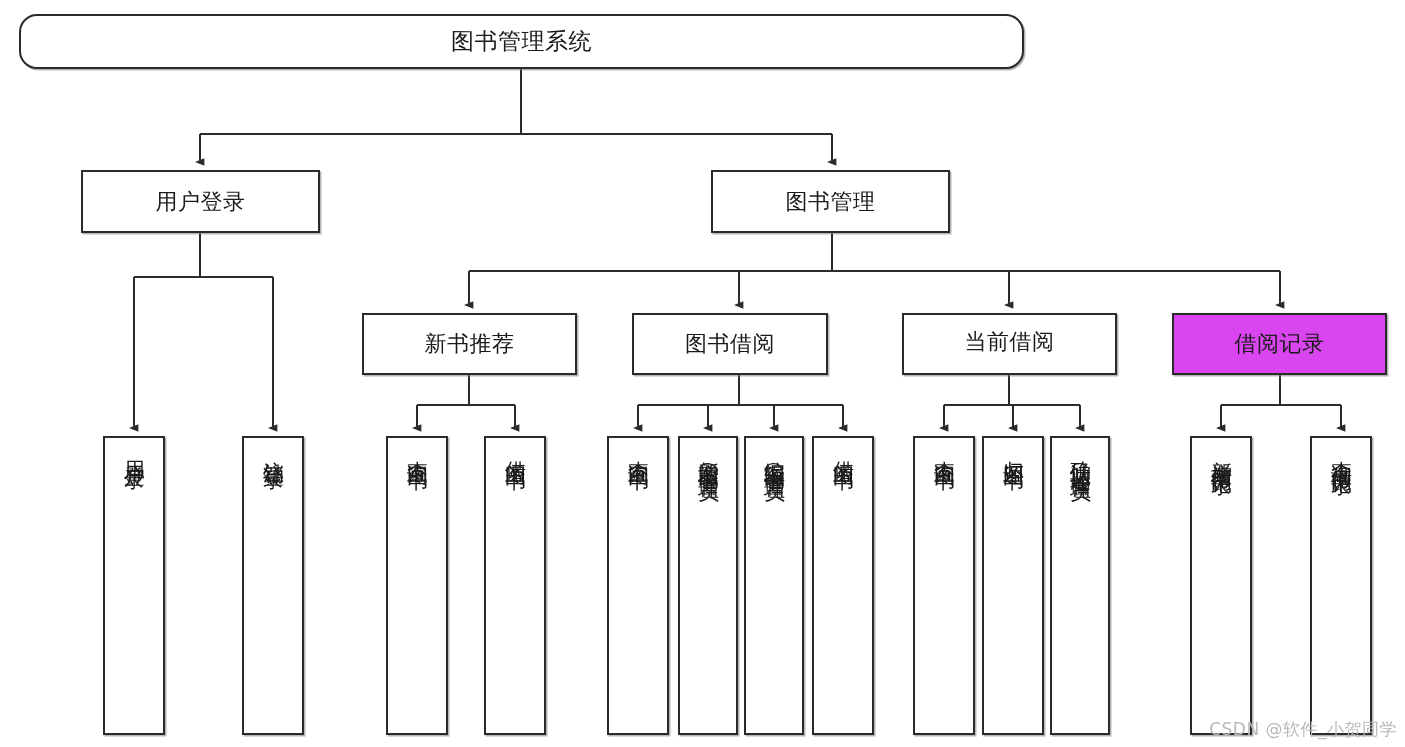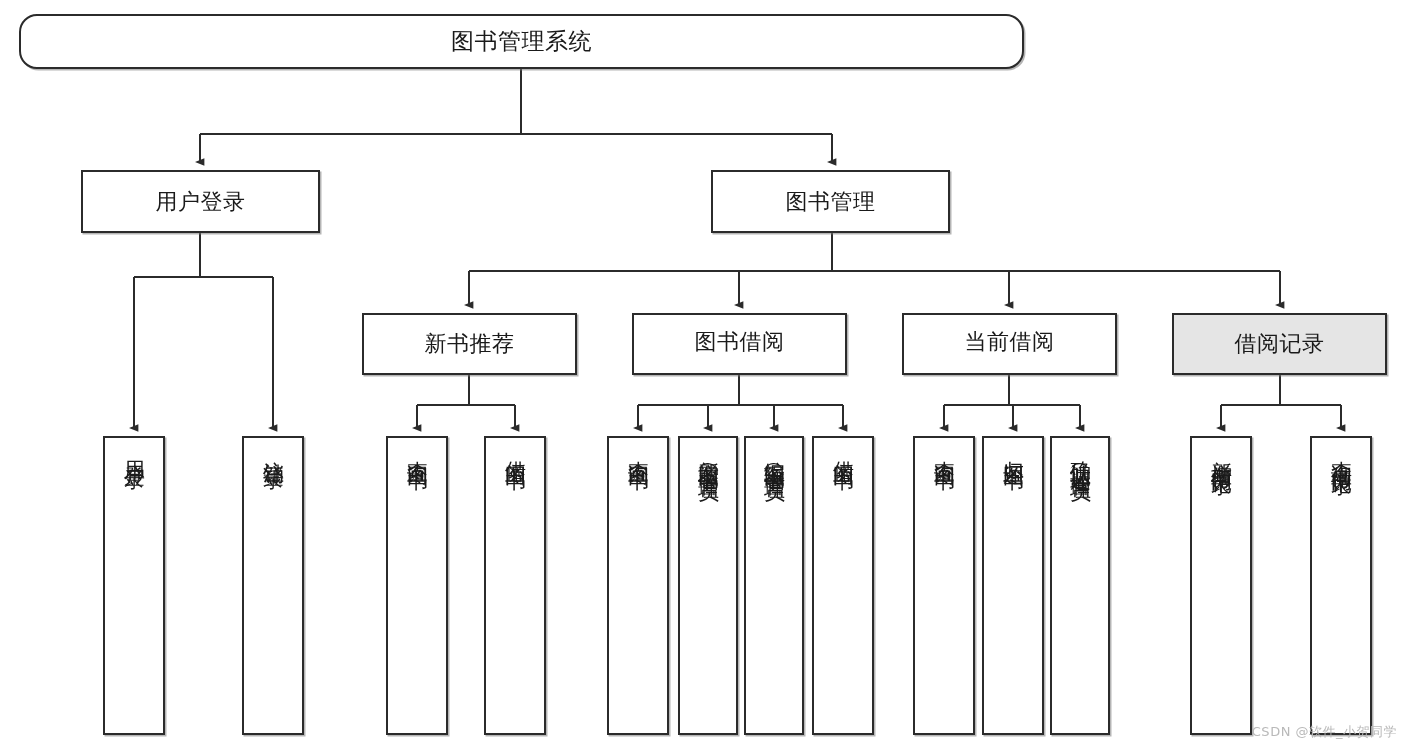--- a/index.html
+++ b/index.html
@@ -63,21 +63,21 @@
     text-orientation: upright;
     font-size: 21px;
     letter-spacing: 3px;
     line-height: 1;
     white-space: nowrap;
   }
   #watermark {
     position: absolute;
     right: 8px;
     bottom: 6px;
-    font-size: 13px;
+    font-size: 17px;
     color: #b9b9b9;
     letter-spacing: 0.5px;
     z-index: 5;
     white-space: nowrap;
     font-family: "DejaVu Sans", "Liberation Sans", sans-serif;
     margin-top: 32px;
   }
 </style>
 </head>
 <body>
@@ -141,27 +141,27 @@
   <div class="node horiz" style="left: 81px; top: 170px; width: 239px; height: 63px; background: rgb(255, 255, 255); border-color: rgb(43, 43, 43); color: rgb(26, 26, 26);">
     <span class="node-label">用户登录</span>
   </div>
   <div class="node horiz" style="left: 362px; top: 313px; width: 215px; height: 62px; background: rgb(255, 255, 255); border-color: rgb(43, 43, 43); color: rgb(26, 26, 26);">
     <span class="node-label">新书推荐</span>
   </div>
 
   <div class="node horiz" style="left: 711px; top: 170px; width: 239px; height: 63px; background: rgb(255, 255, 255); border-color: rgb(43, 43, 43); color: rgb(26, 26, 26);">
     <span class="node-label">图书管理</span>
   </div>
-  <div class="node horiz" style="left: 632px; top: 313px; width: 215px; height: 62px; background: rgb(255, 255, 255); border-color: rgb(43, 43, 43); color: rgb(26, 26, 26); font-family: Liberation Mono, monospace;">
+  <div class="node horiz" style="left: 632px; top: 313px; width: 196px; height: 62px; background: rgb(255, 255, 255); border-color: rgb(43, 43, 43); color: rgb(26, 26, 26);">
     <span class="node-label">图书借阅</span>
   </div>
   <div class="node horiz" style="left: 902px; top: 313px; width: 215px; height: 62px; background: rgb(255, 255, 255); border-color: rgb(43, 43, 43); color: rgb(26, 26, 26); font-family: Liberation Mono, monospace;">
     <span class="node-label">当前借阅</span>
   </div>
-  <div class="node horiz" style="left: 1172px; top: 313px; width: 215px; height: 62px; background: #e5e5e5; border-color: rgb(43, 43, 43); color: rgb(26, 26, 26);">
+  <div class="node horiz" style="left: 1172px; top: 313px; width: 215px; height: 62px; background: #d946ef; border-color: rgb(43, 43, 43); color: rgb(26, 26, 26);">
     <span class="node-label">借阅记录</span>
   </div>
 
   <div class="node vert" style="left: 103px; top: 436px; width: 62px; height: 299px; background: rgb(255, 255, 255); border-color: rgb(43, 43, 43); color: rgb(26, 26, 26);">
     <span class="node-label">用户登录</span>
   </div>
   <div class="node vert" style="left: 242px; top: 436px; width: 62px; height: 299px; background: rgb(255, 255, 255); border-color: rgb(43, 43, 43); color: rgb(26, 26, 26);">
     <span class="node-label">注销登录</span>
   </div>
   <div class="node vert" style="left: 386px; top: 436px; width: 62px; height: 299px; background: rgb(255, 255, 255); border-color: rgb(43, 43, 43); color: rgb(26, 26, 26);">

